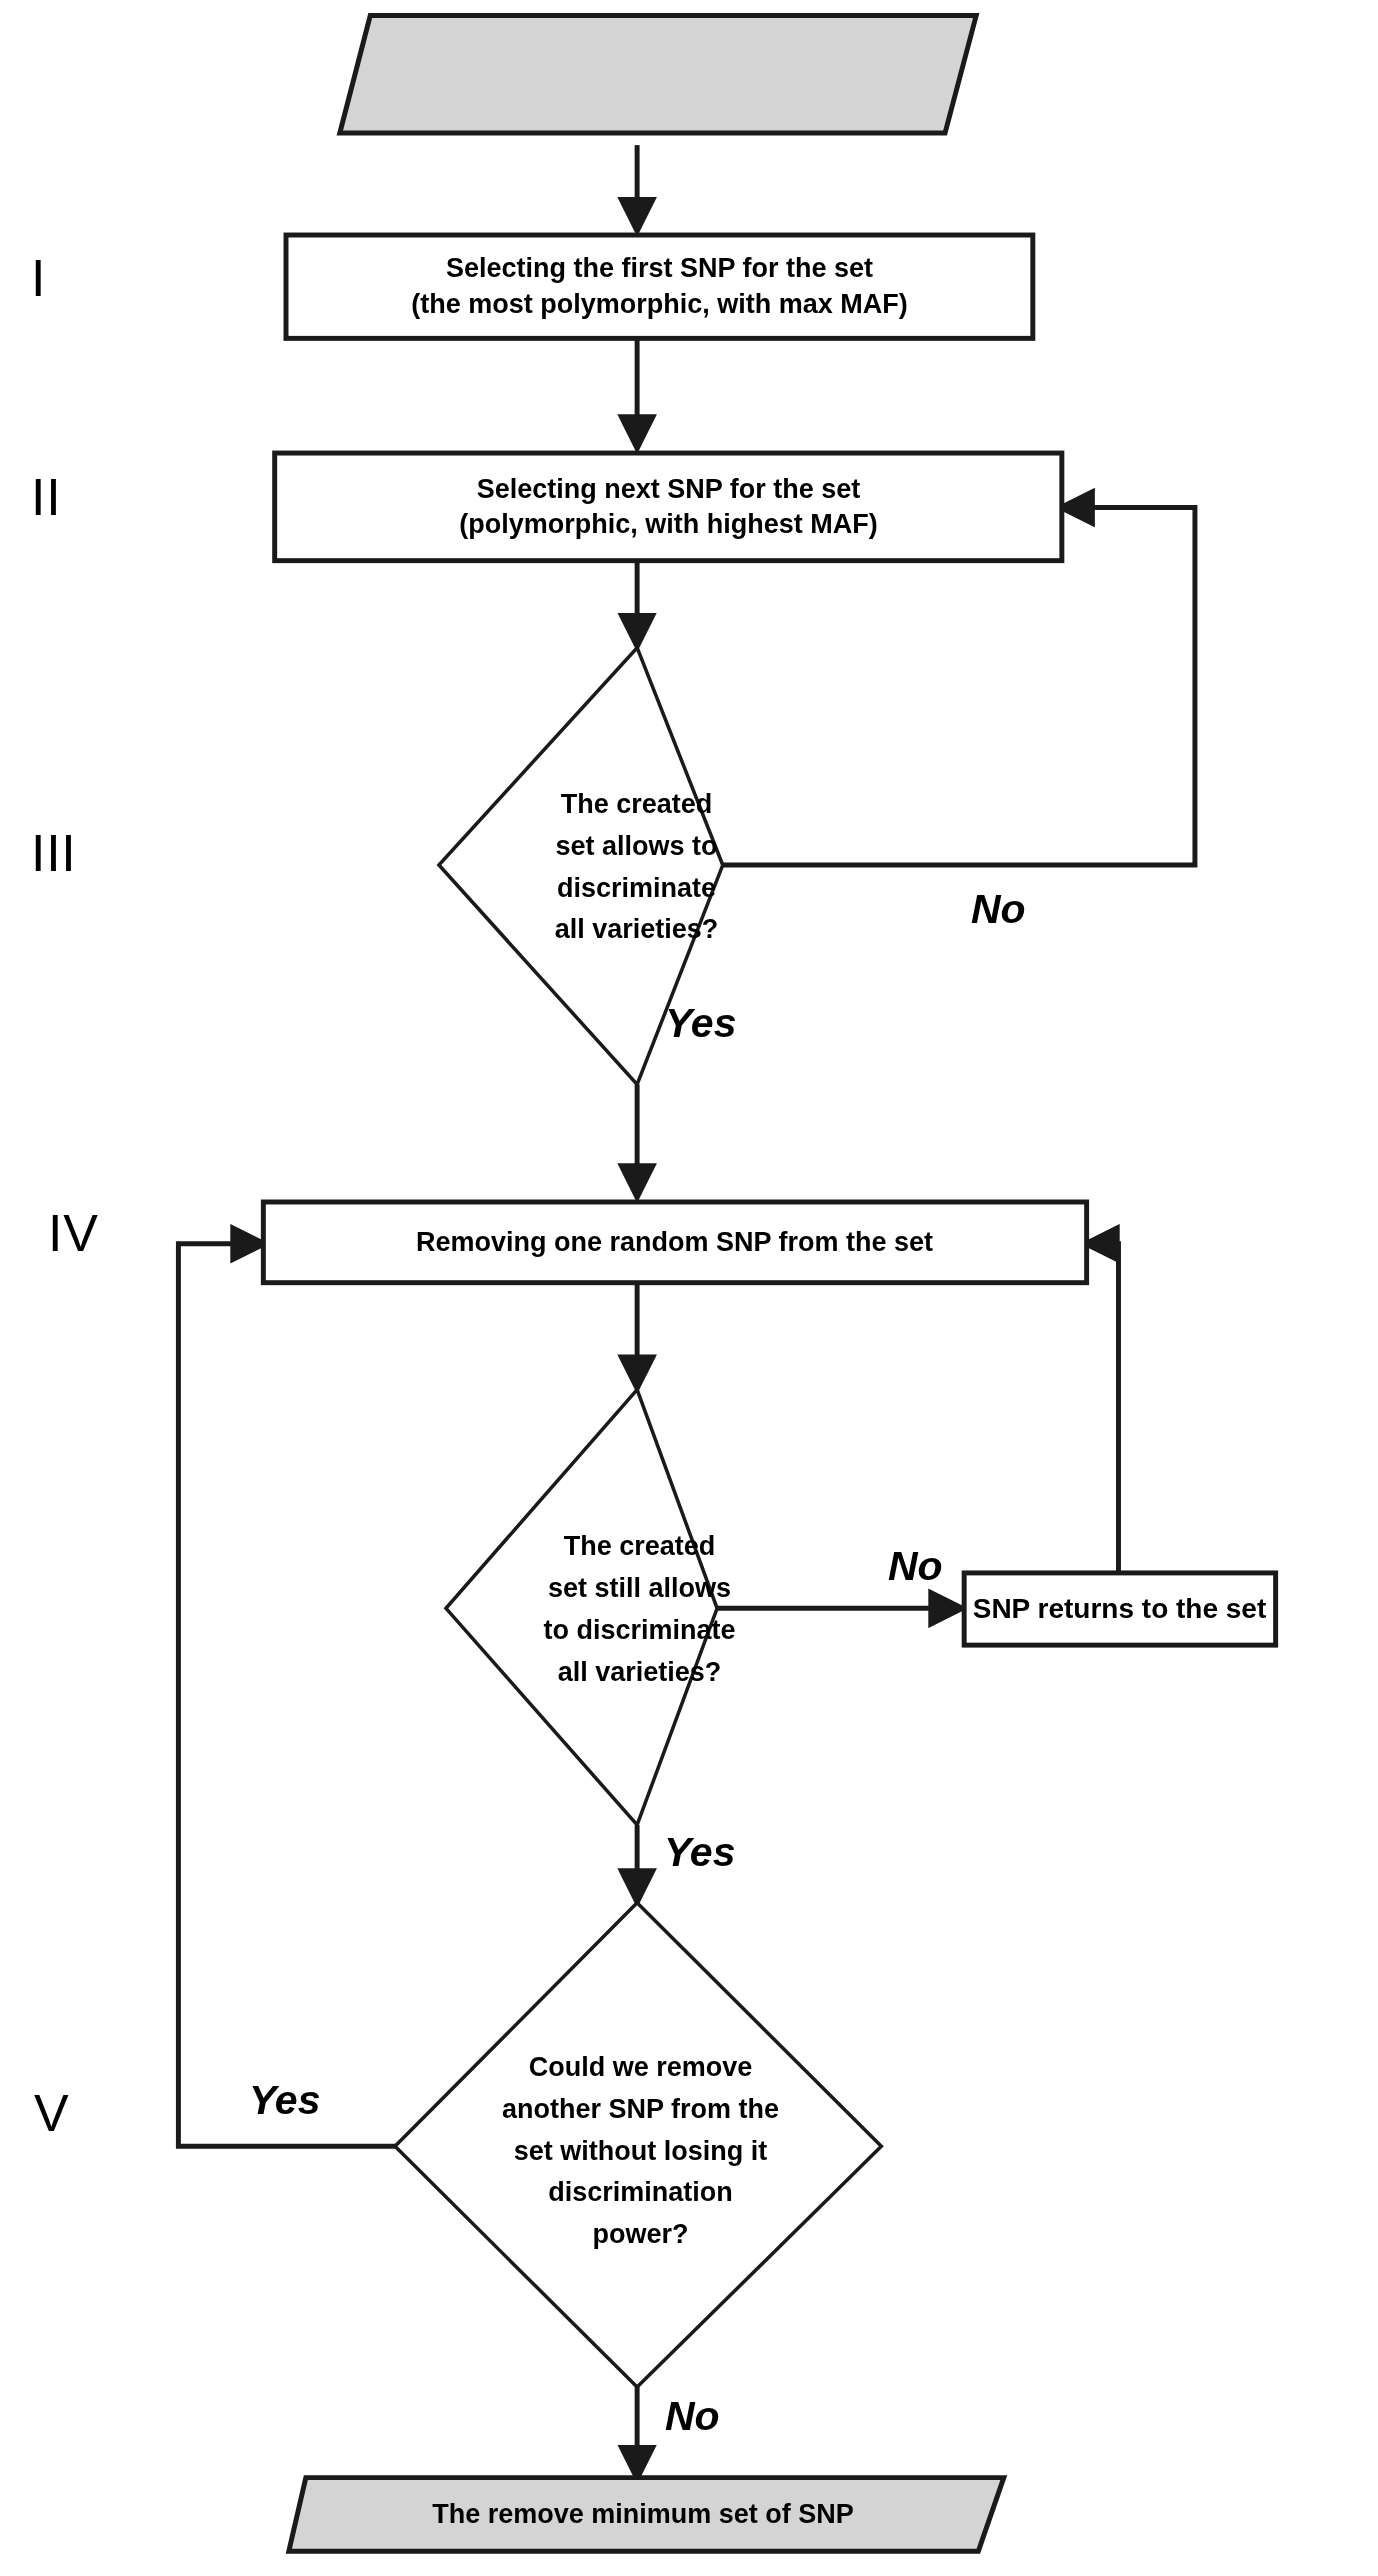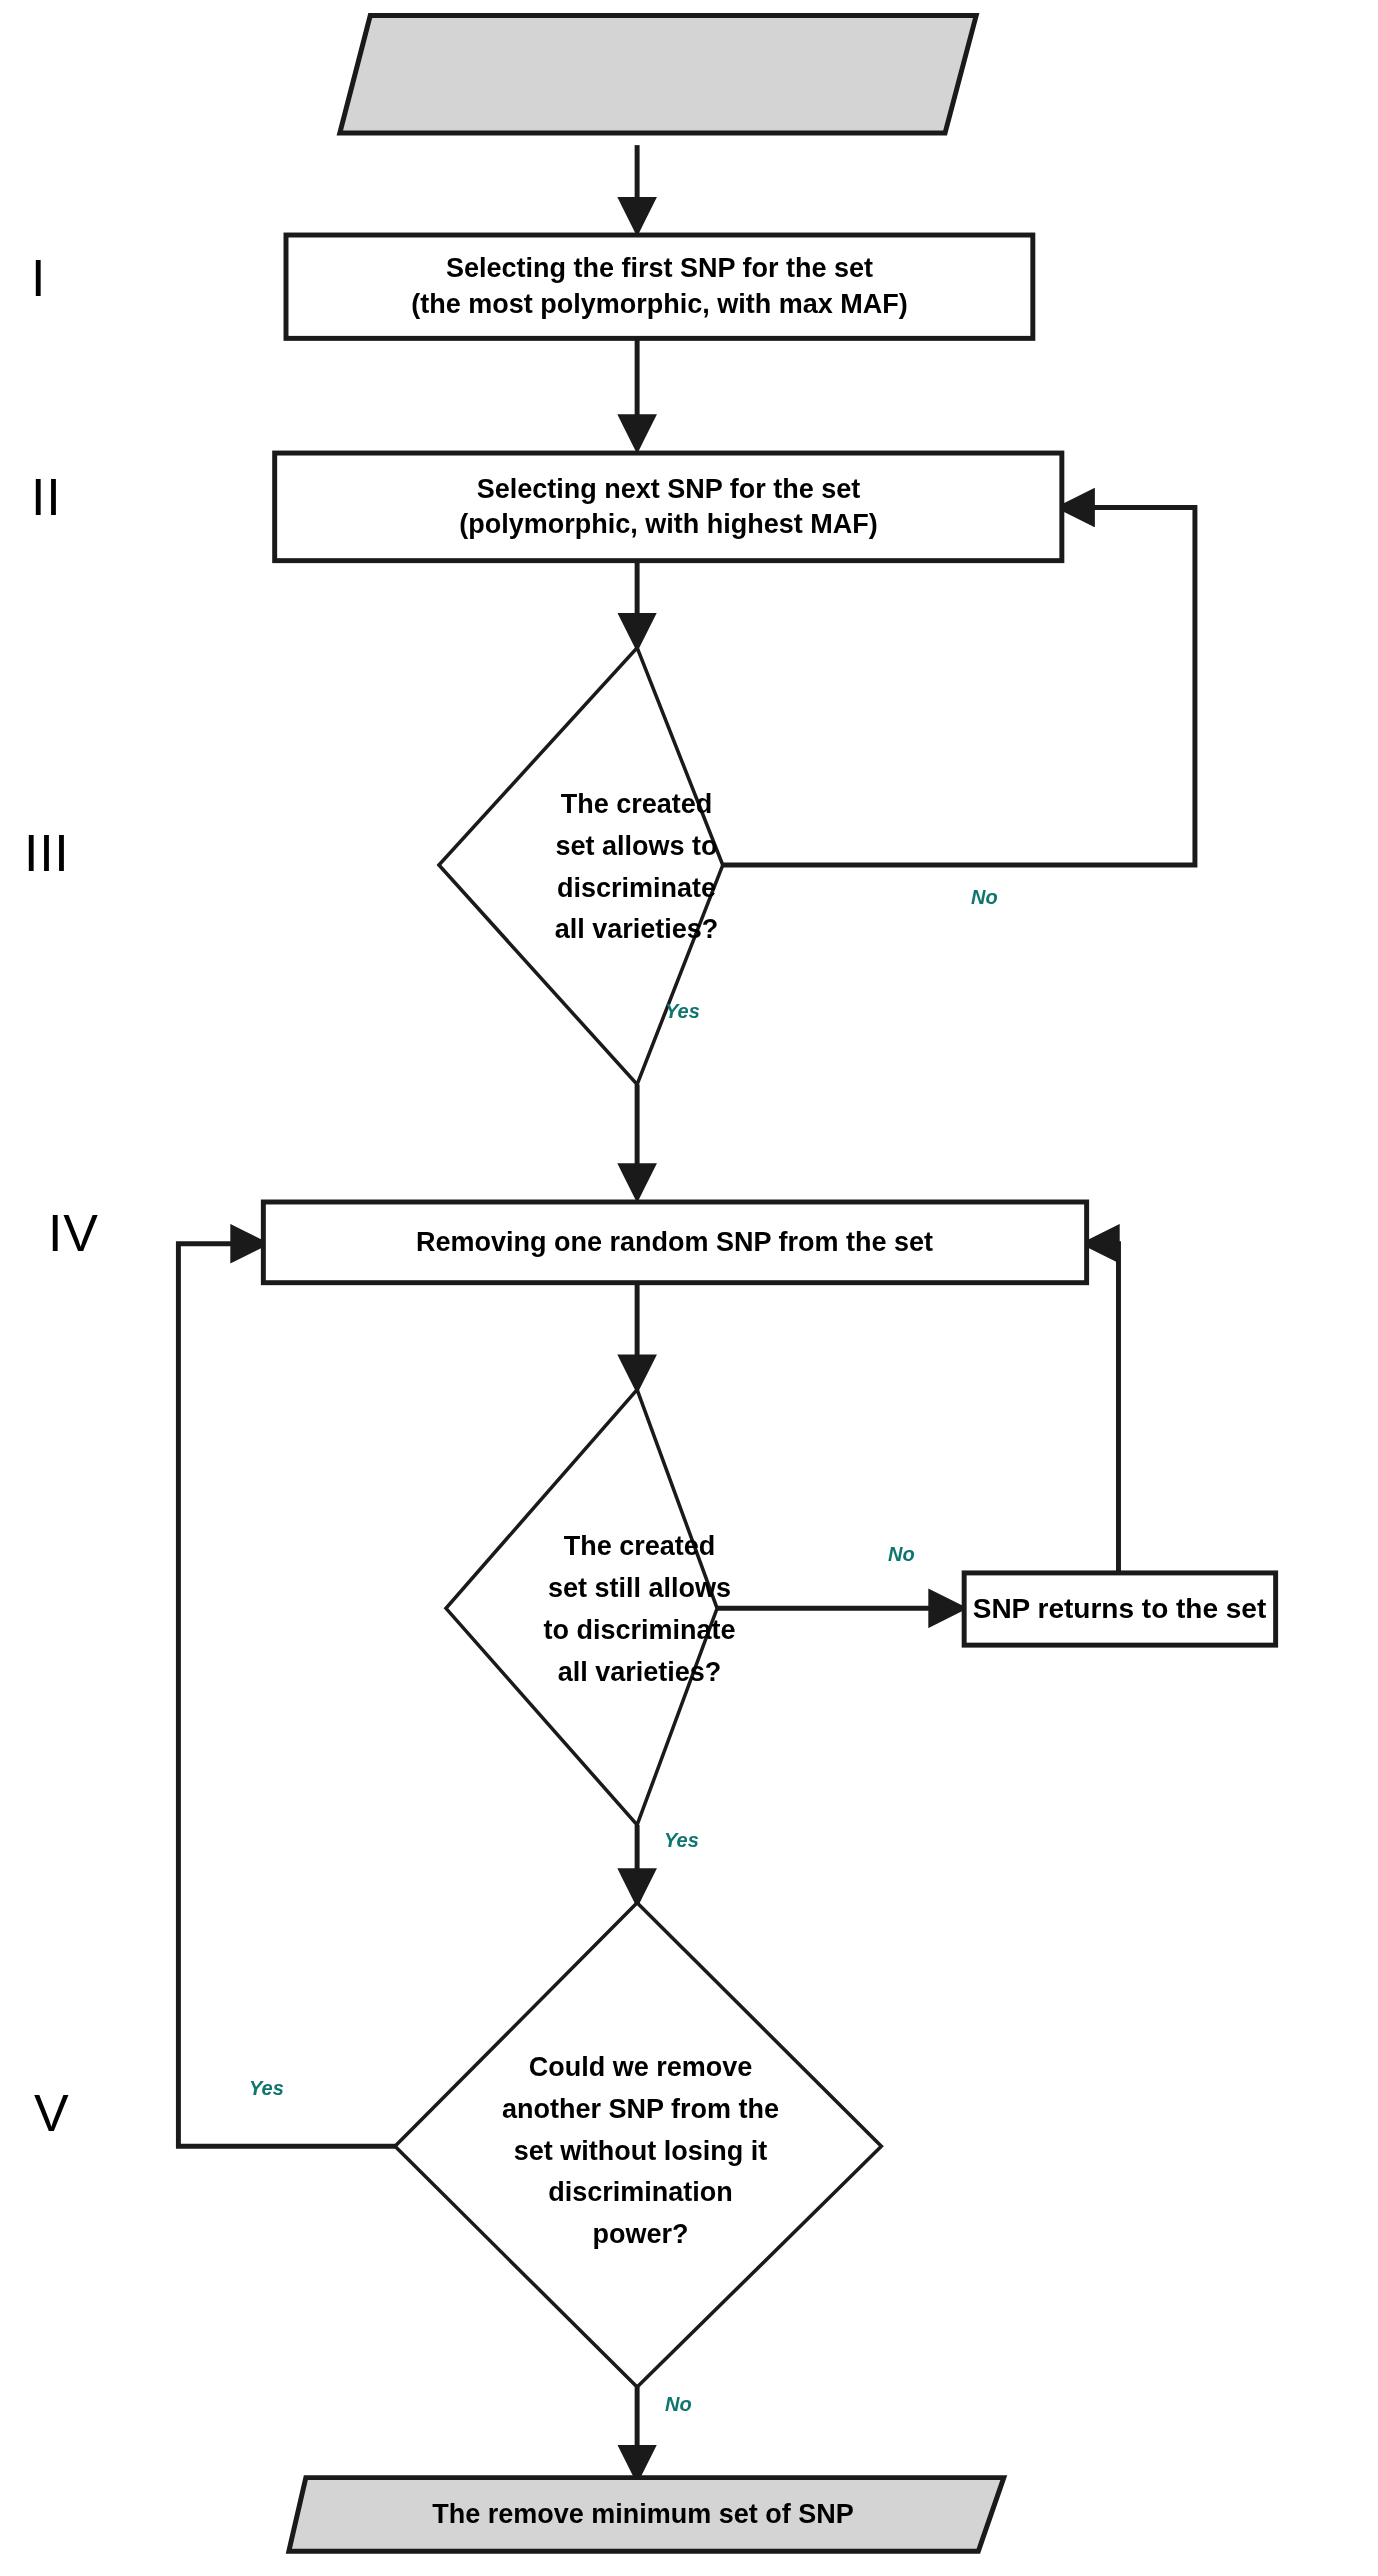--- a/index.html
+++ b/index.html
@@ -40,22 +40,22 @@
   }
   .lbl-terminator { font-size: 27px; }
   .lbl-process    { font-size: 27px; }
   .lbl-decision   { font-size: 27px; }
   .lbl-small      { font-size: 28px; }
   .edge-label {
     position: absolute;
     font-family: "Liberation Sans", sans-serif;
     font-weight: bold;
     font-style: italic;
-    font-size: 20px;
-    color: #0f766e;
+    font-size: 41px;
+    color: #000000;
     white-space: nowrap;
   }
   .stage-numeral {
     position: absolute;
     font-family: "Liberation Sans", sans-serif;
     font-weight: normal;
     font-size: 52px;
     color: #000000;
     letter-spacing: 0.7px;
     white-space: nowrap;
@@ -158,20 +158,20 @@
   <div class="edge-label" style="left:664px; top:1829px;">Yes</div>
 
   <div class="edge-label" style="left:249px; top:2077px;">Yes</div>
 
   <div class="edge-label" style="left:665px; top:2393px;">No</div>
 
   <div class="stage-numeral" style="left:31px; top:248px;">I</div>
 
   <div class="stage-numeral" style="left:31px; top:467px;">II</div>
 
-  <div class="stage-numeral" style="left:24px; top:823px;">III</div>
+  <div class="stage-numeral" style="left:31px; top:823px;">III</div>
 
   <div class="stage-numeral" style="left:48px; top:1203px;">IV</div>
 
   <div class="stage-numeral" style="left:34px; top:2083px;">V</div>
 
 </div>
 
 
 </body></html>

